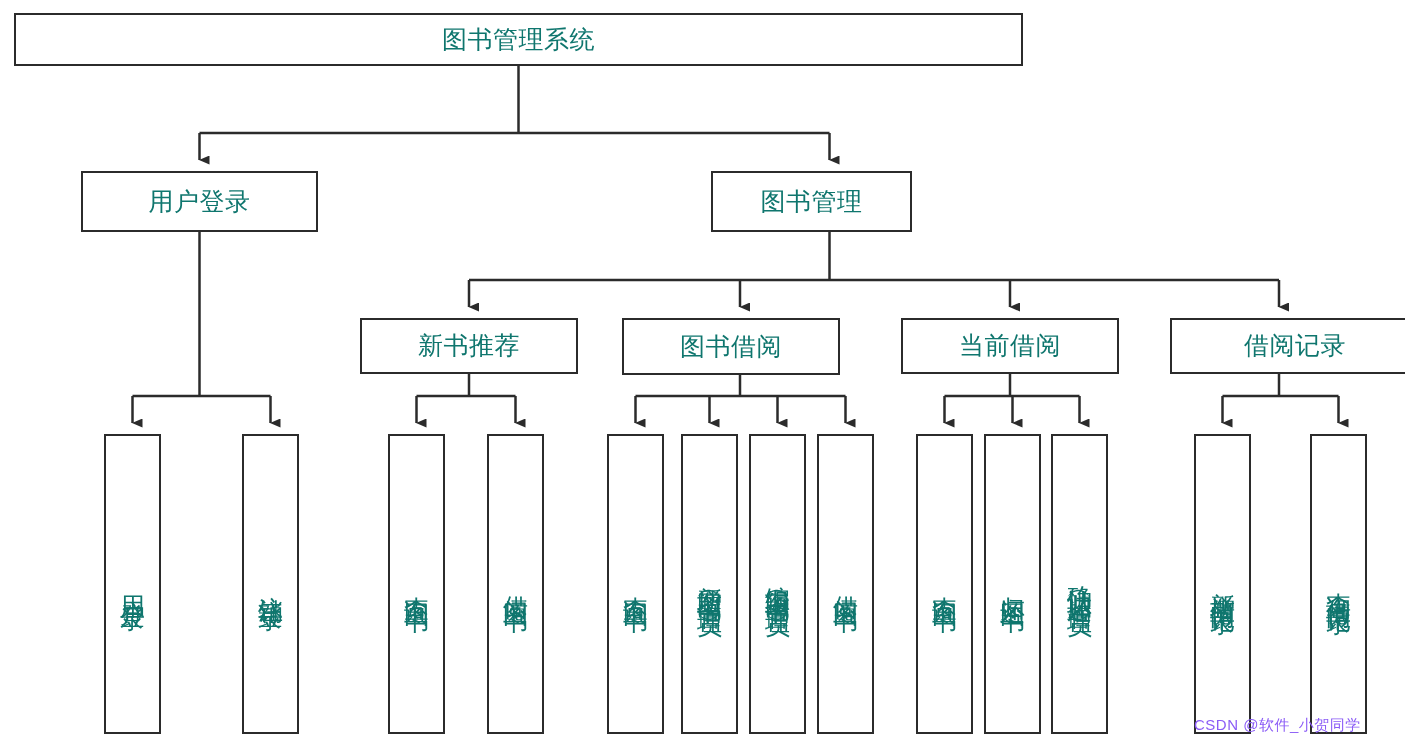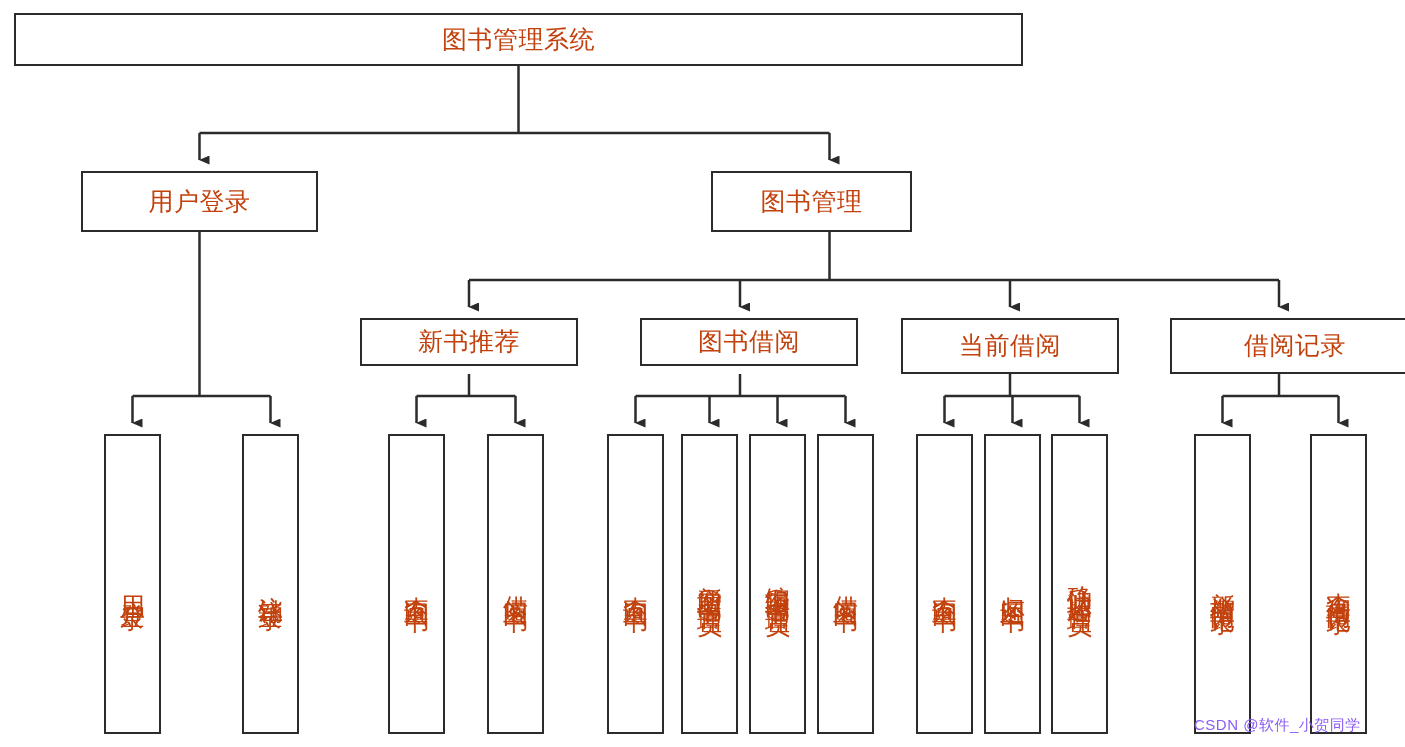--- a/index.html
+++ b/index.html
@@ -26,21 +26,21 @@
     pointer-events: none;
   }
   .node {
     position: absolute;
     box-sizing: border-box;
     background: #ffffff;
     border: 2px solid #2b2b2b;
     display: flex;
     align-items: center;
     justify-content: center;
-    color: #c2410c;
+    color: #0f766e;
   }
   .node.horizontal {
     font-size: 25px;
     line-height: 1.1;
     letter-spacing: 0.5px;
   }
   .node.vertical {
     font-size: 25px;
     line-height: 1.15;
   }
@@ -117,24 +117,24 @@
   <div id="node-layer">
       <div class="node horizontal level0" style="left: 14px; top: 13px; width: 1009px; height: 53px;">
         <span class="htext">图书管理系统</span>
       </div>
       <div class="node horizontal level1" style="left: 81px; top: 171px; width: 237px; height: 61px;">
         <span class="htext">用户登录</span>
       </div>
       <div class="node horizontal level1" style="left: 711px; top: 171px; width: 201px; height: 61px;">
         <span class="htext">图书管理</span>
       </div>
-      <div class="node horizontal level2" style="left: 360px; top: 318px; width: 218px; height: 48px;">
+      <div class="node horizontal level2" style="left: 360px; top: 318px; width: 218px; height: 56px;">
         <span class="htext">新书推荐</span>
       </div>
-      <div class="node horizontal level2" style="left: 640px; top: 318px; width: 218px; height: 48px;">
+      <div class="node horizontal level2" style="left: 622px; top: 318px; width: 218px; height: 57px;">
         <span class="htext">图书借阅</span>
       </div>
       <div class="node horizontal level2" style="left: 901px; top: 318px; width: 218px; height: 56px; align-items: center;">
         <span class="htext">当前借阅</span>
       </div>
       <div class="node horizontal level2" style="left: 1170px; top: 318px; width: 250px; height: 56px;">
         <span class="htext">借阅记录</span>
       </div>
       <div class="node vertical level3" style="left: 104px; top: 434px; width: 57px; height: 300px;">
         <span class="vtext">用户登录</span>

